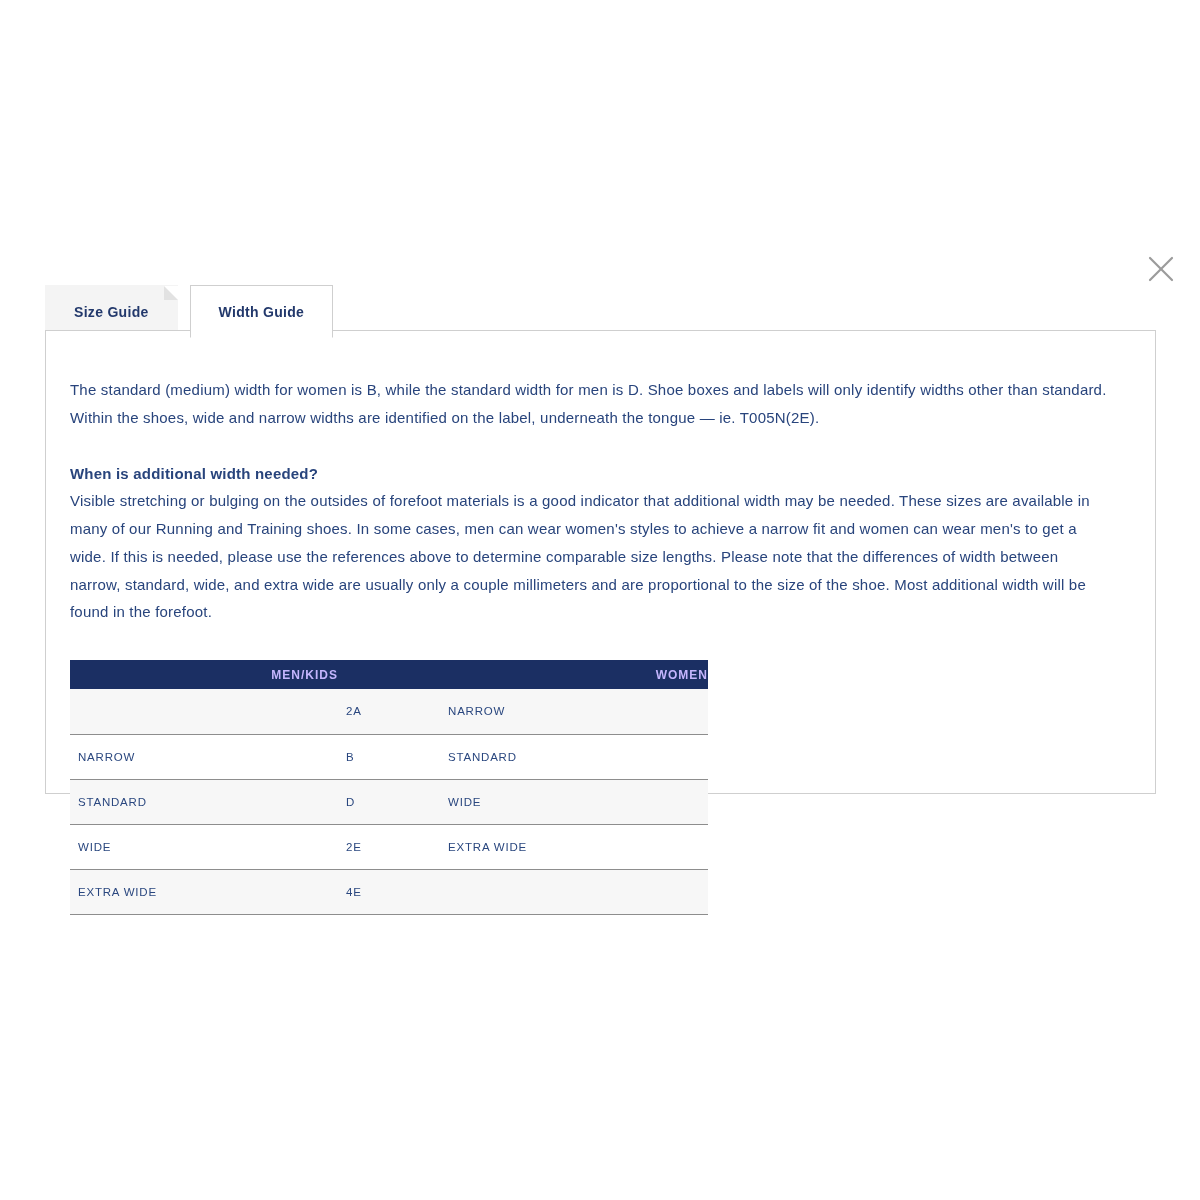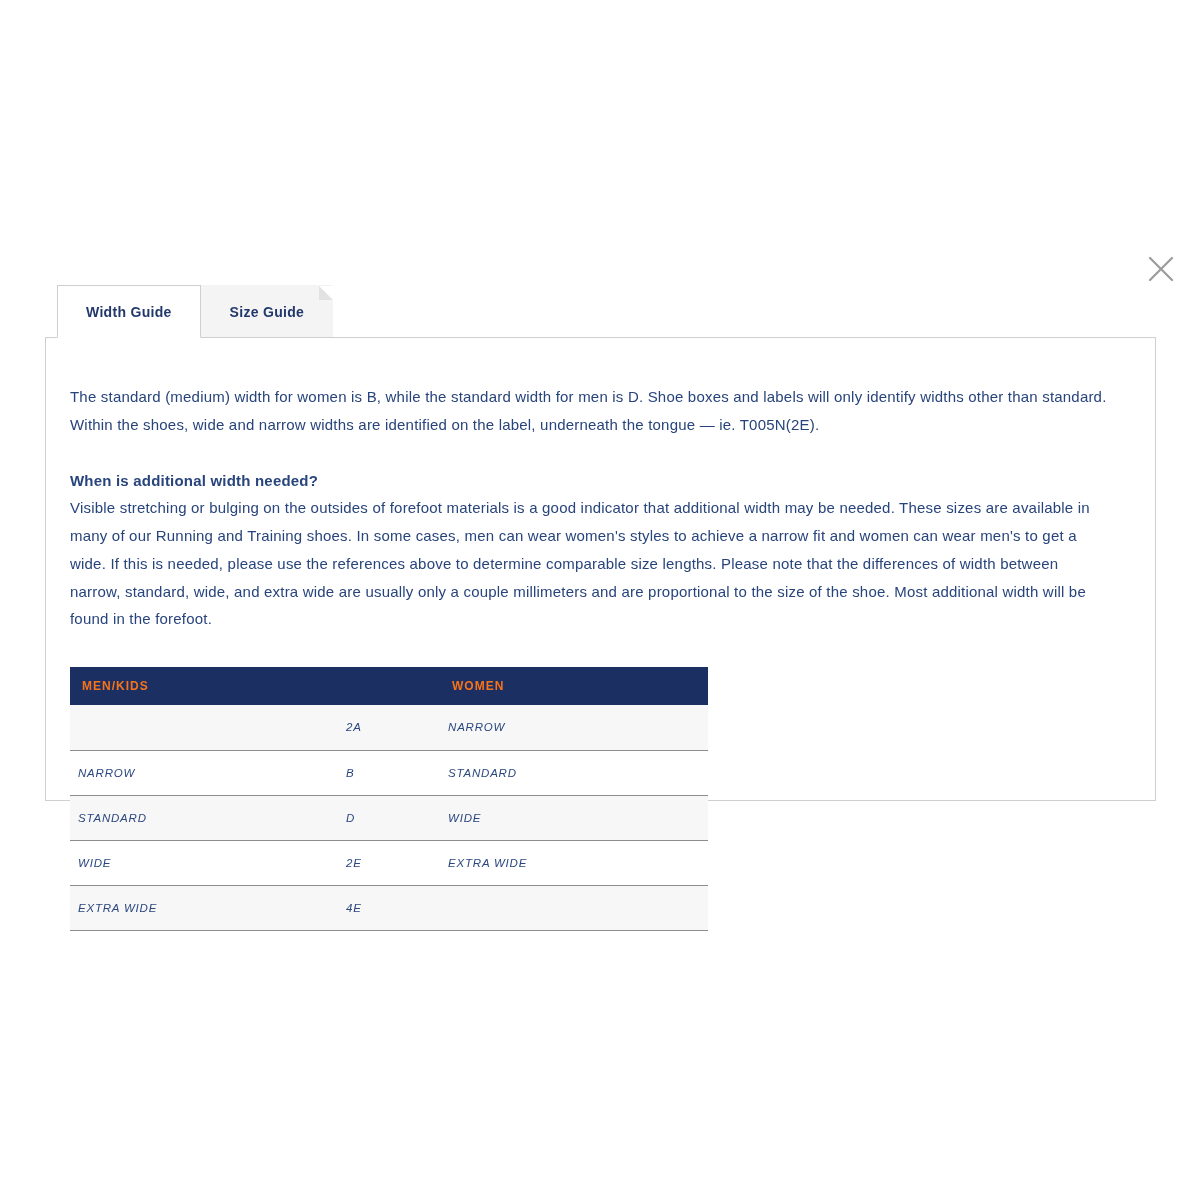--- a/index.html
+++ b/index.html
@@ -54,21 +54,21 @@
   .tab.active {
     background: #ffffff;
     border: 1px solid #cfcfcf;
     border-bottom: 1px solid #ffffff;
     margin-left: 12px;
     z-index: 2;
   }
 
   .panel {
     position: absolute;
-    left: 45px; top: 337px;
+    left: 45px; top: 330px;
     width: 1111px; height: 464px;
     background: #ffffff;
     border: 1px solid #cfcfcf;
     padding: 45px 48px 40px 24px;
     color: #28447c;
     z-index: 1;
   }
   .panel p {
     font-size: 15px;
     line-height: 1.85;
@@ -88,61 +88,60 @@
     margin-top: 34px;
     width: 638px;
     border-collapse: collapse;
   }
   table.width-table col.c-men   { width: 42%; }
   table.width-table col.c-code  { width: 16%; }
   table.width-table col.c-women { width: 42%; }
 
   table.width-table thead th {
     background: #1b2f63;
-    color: #f97316;
+    color: #c4b5fd;
     font-size: 12px;
     font-weight: bold;
     letter-spacing: 1px;
     text-transform: uppercase;
     height: 29px;
-    text-align: left;
-    padding: 12px;
+    text-align: right;
+    padding: 0;
   }
   table.width-table tbody td {
     height: 45px;
     font-size: 11.5px;
     letter-spacing: 0.8px;
     text-transform: uppercase;
     color: #2a477f;
     border-bottom: 1px solid #8d8d8d;
     padding: 0 8px;
     text-align: left;
-    font-style: italic;
   }
   table.width-table tbody tr:nth-child(odd) { background: #f7f7f7; }
   table.width-table tbody tr:nth-child(even) { background: #ffffff; }
 </style>
 </head>
 <body>
 
 <button class="modal-close" aria-label="Close">
   <span>
     <svg width="30" height="30" viewBox="0 0 30 30">
       <line x1="4" y1="4" x2="26" y2="26" stroke="#9b9b9b" stroke-width="2.2" stroke-linecap="round"></line>
       <line x1="26" y1="4" x2="4" y2="26" stroke="#9b9b9b" stroke-width="2.2" stroke-linecap="round"></line>
     </svg>
   </span>
 </button>
 
 <div class="tabs">
+  <div class="tab inactive">
+    <span>Size Guide</span>
+  </div>
   <div class="tab active">
     <span>Width Guide</span>
-  </div>
-  <div class="tab inactive">
-    <span>Size Guide</span>
   </div>
 </div>
 
 <div class="panel">
   <p>The standard (medium) width for women is B, while the standard width for men is D. Shoe boxes and labels will only identify widths other than standard. Within the shoes, wide and narrow widths are identified on the label, underneath the tongue — ie. T005N(2E).</p>
 
   <h3 class="section-heading">When is additional width needed?</h3>
   <p>Visible stretching or bulging on the outsides of forefoot materials is a good indicator that additional width may be needed. These sizes are available in many of our Running and Training shoes. In some cases, men can wear women's styles to achieve a narrow fit and women can wear men's to get a wide. If this is needed, please use the references above to determine comparable size lengths. Please note that the differences of width between narrow, standard, wide, and extra wide are usually only a couple millimeters and are proportional to the size of the shoe. Most additional width will be found in the forefoot.</p>
 
   <table class="width-table">

